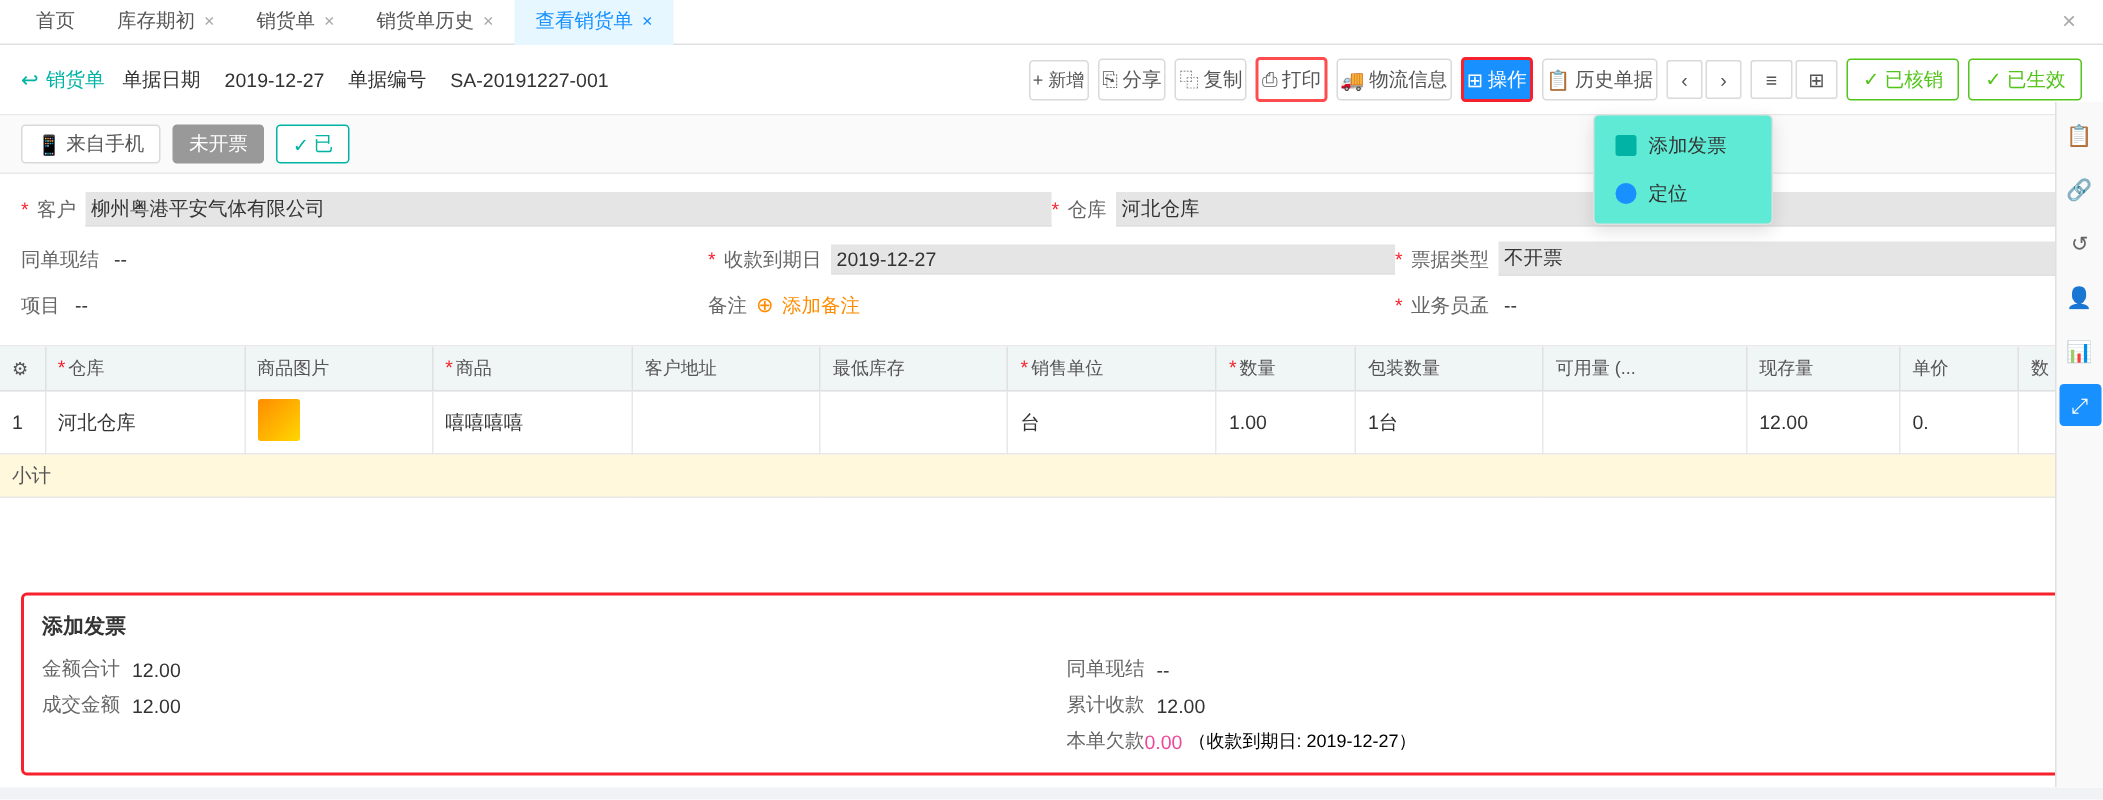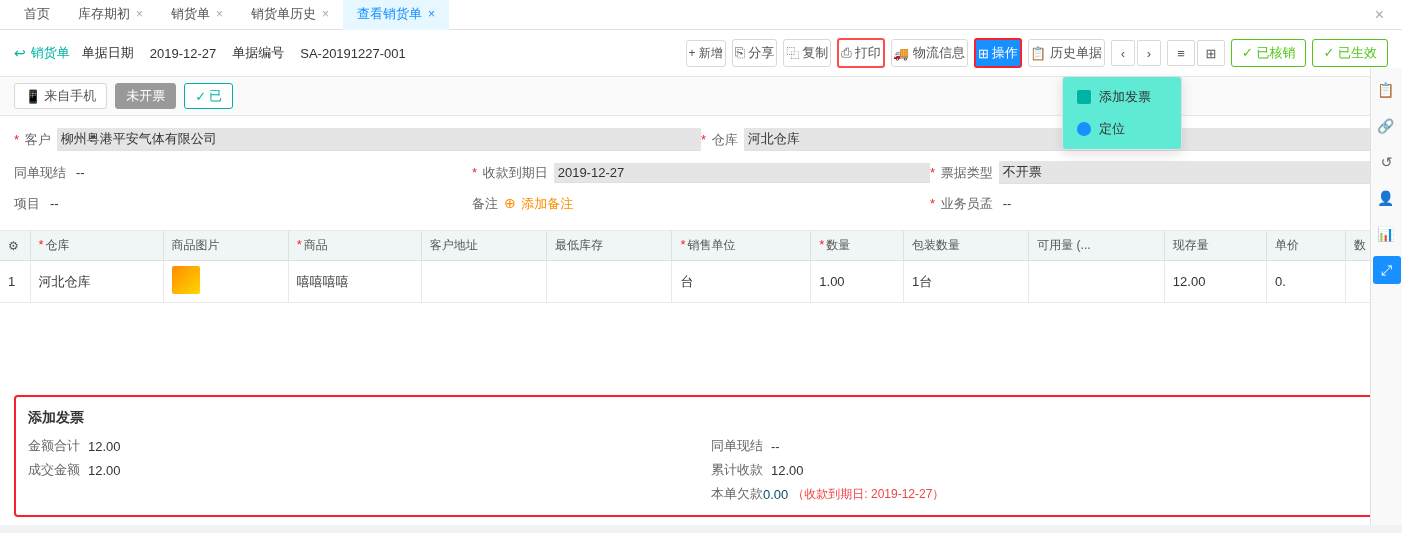--- a/index.html
+++ b/index.html
@@ -298,22 +298,22 @@
       grid-template-columns: 1fr 1fr;
       gap: 6px 20px;
     }
     .info-row {
       display: flex;
       align-items: center;
       gap: 8px;
     }
     .info-label { color: #666; font-size: 13px; white-space: nowrap; }
     .info-value { color: #333; font-size: 13px; }
-    .info-value.red { color: #0c4a6e; }
-    .info-note { color: #ef4444; font-size: 12px; margin-left: 4px; }
+    .info-value.red { color: #ec4899; }
+    .info-note { color: #000000; font-size: 12px; margin-left: 4px; }
 
     
     .dropdown-menu {
       position: absolute;
       top: 46px;
       right: 220px;
       background: #5eead4;
       border: 1px solid #e0e0e0;
       border-radius: 4px;
       box-shadow: 0 4px 12px rgba(0,0,0,0.12);
@@ -567,20 +567,23 @@
             <td></td>
             <td></td>
             <td>台</td>
             <td>1.00</td>
             <td>1台</td>
             <td></td>
             <td>12.00</td>
             <td>0.</td>
             <td></td>
           </tr>
+          <tr class="subtotal">
+            <td colspan="13">小计</td>
+          </tr>
         </tbody>
       </table>
     </div>
 
     <div class="bottom-info">
       <div class="bottom-info-title">添加发票</div>
       <div class="info-grid">
         <div class="info-row">
           <span class="info-label">金额合计</span>
           <span class="info-value">12.00</span>

